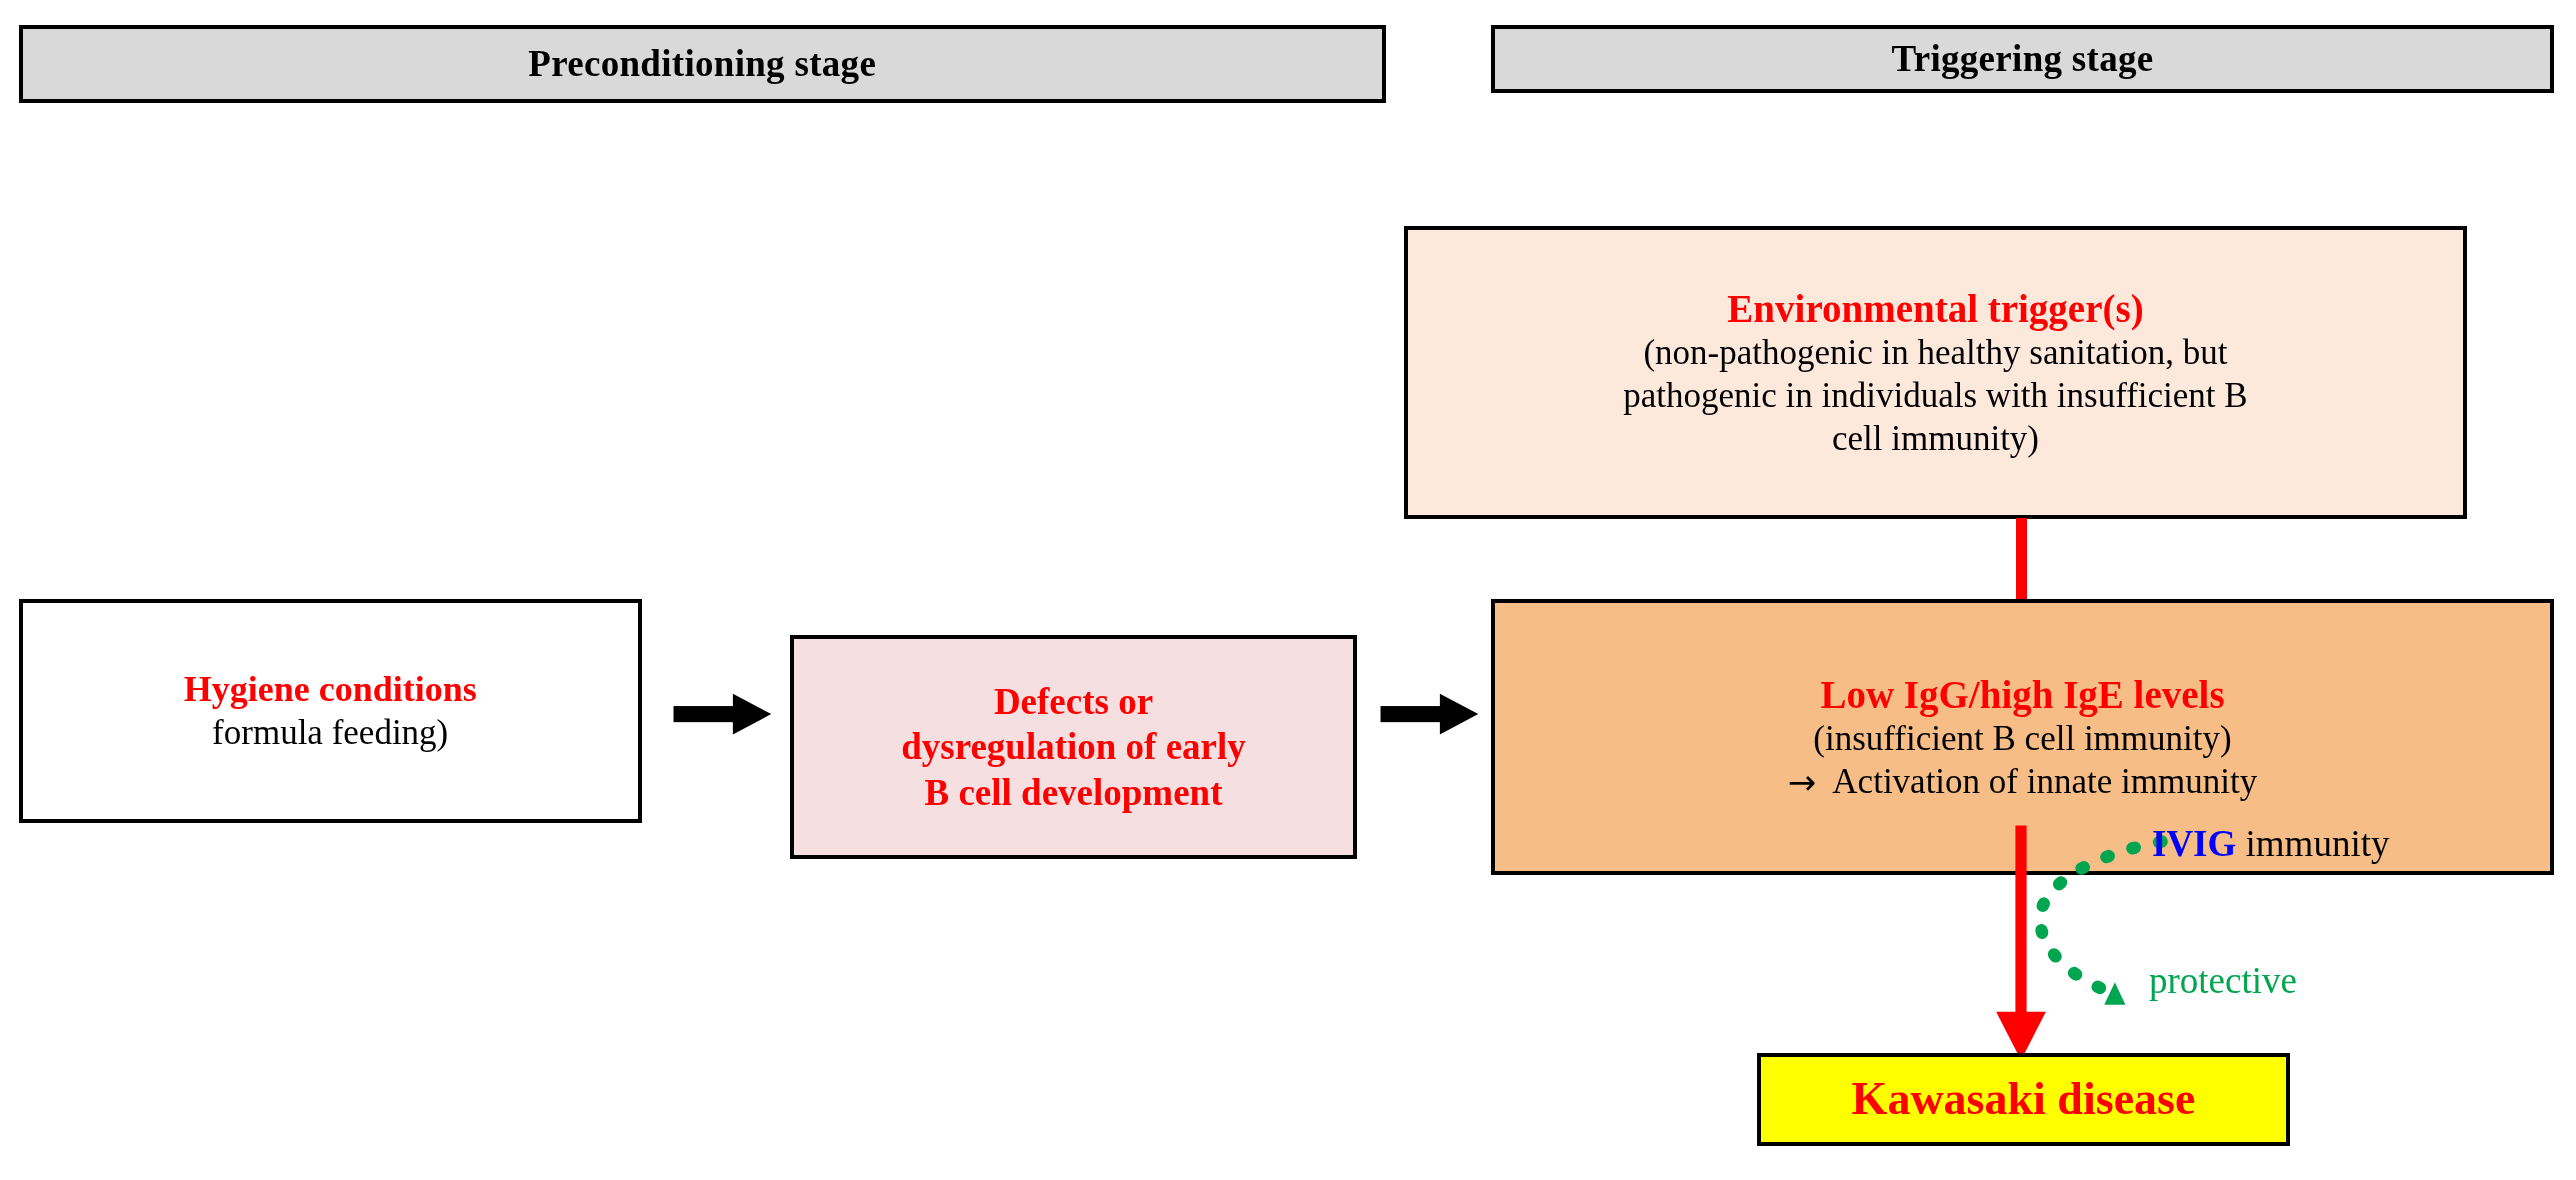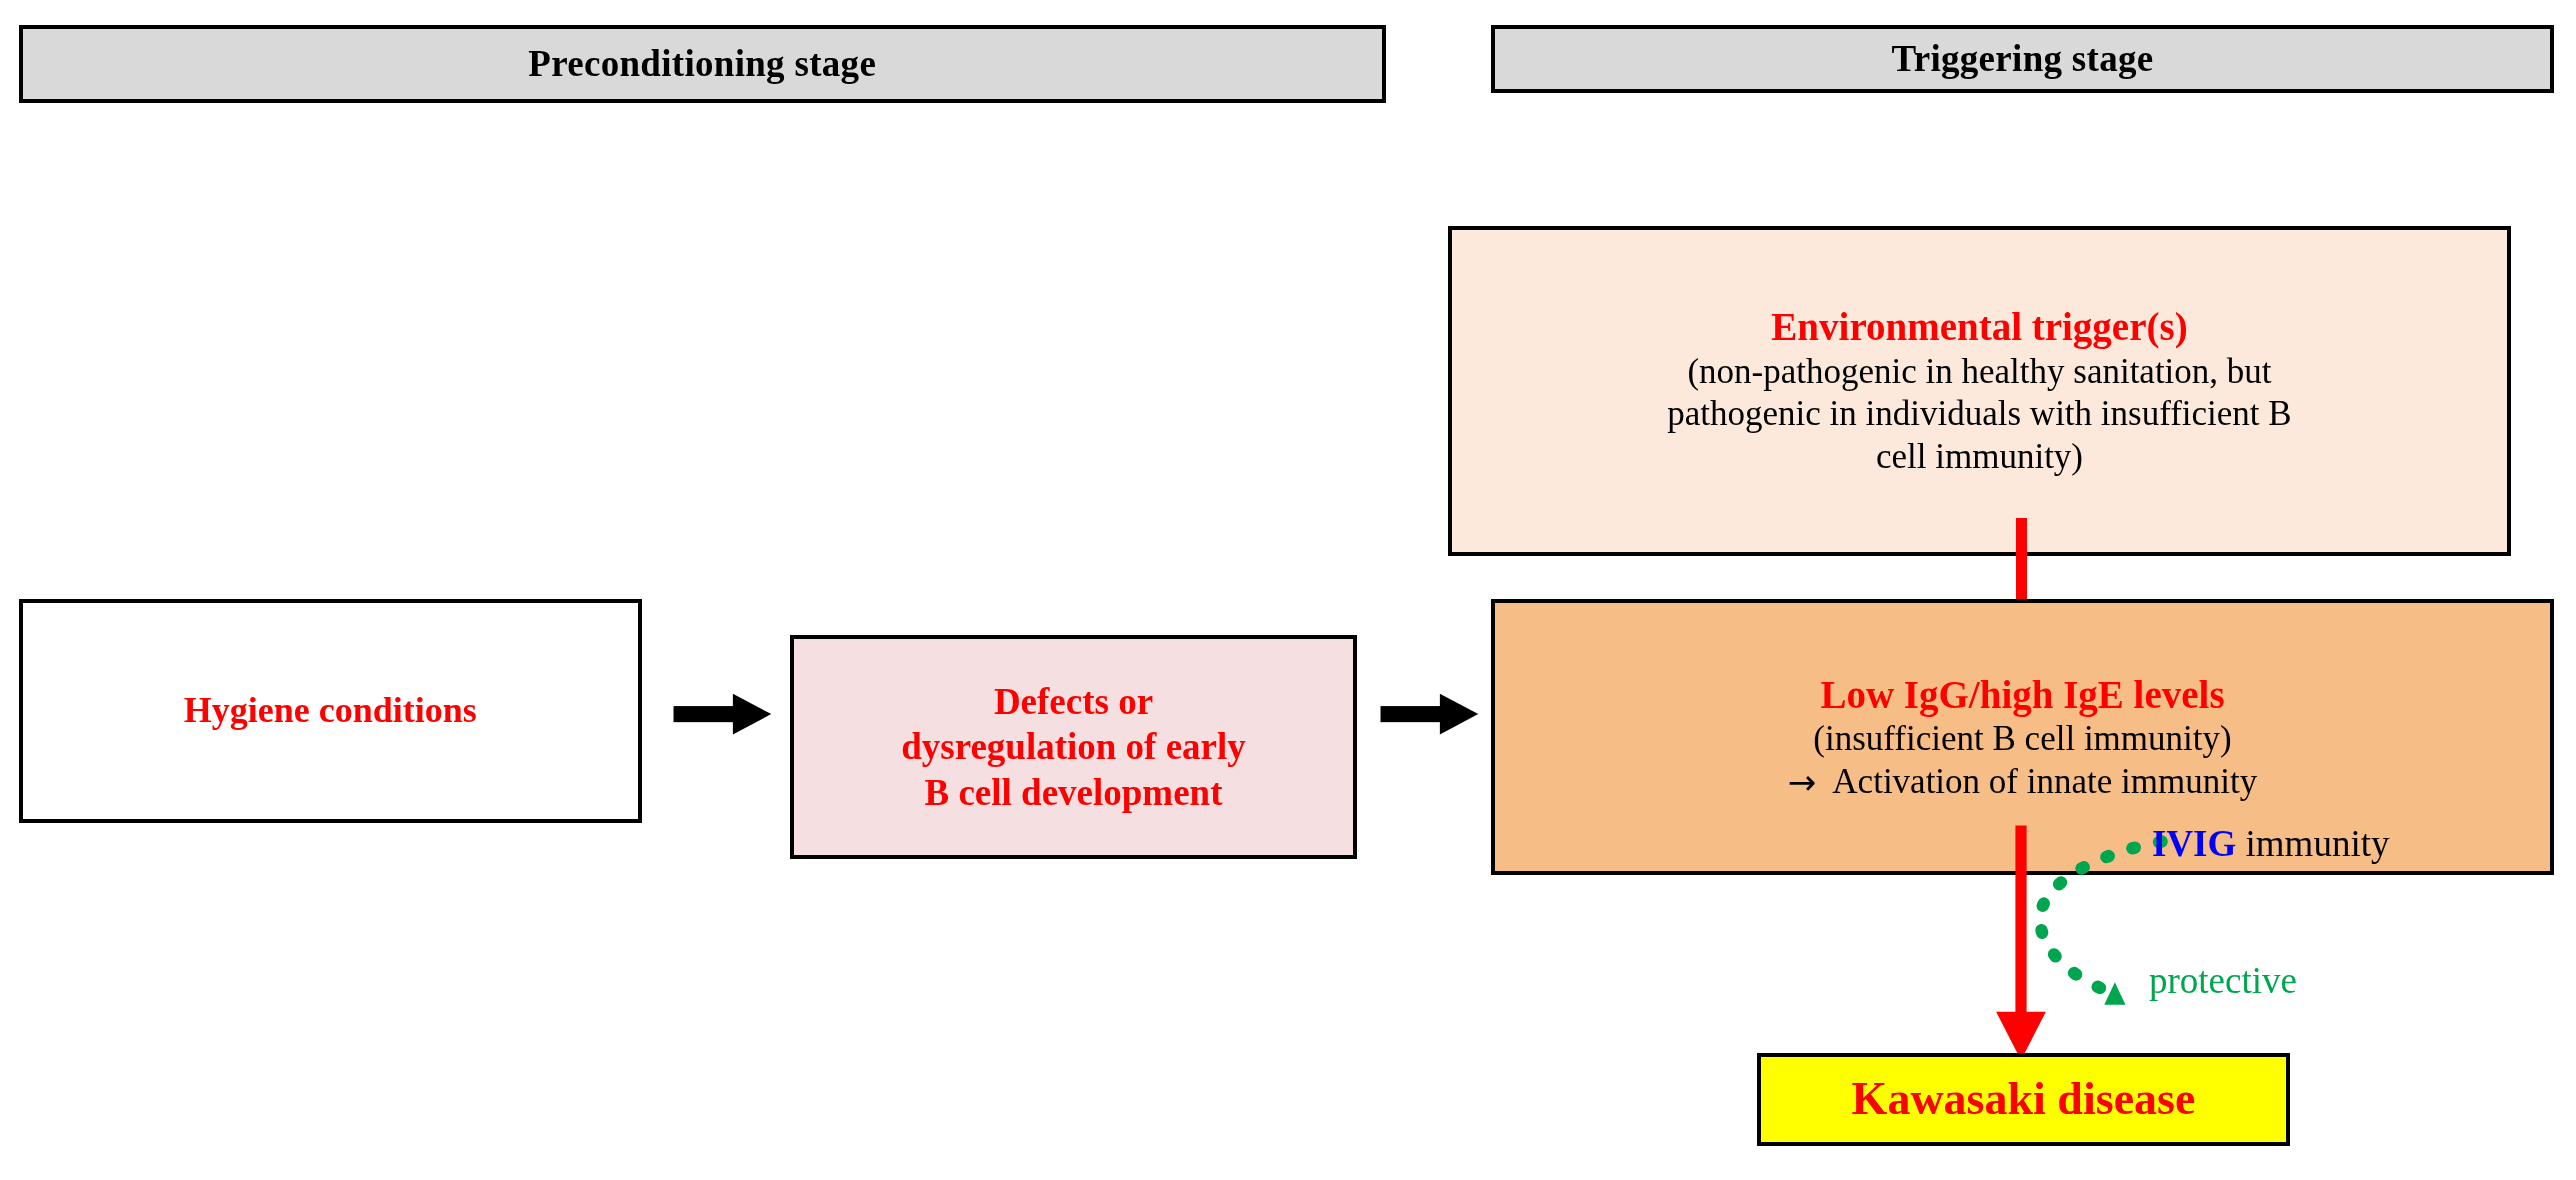--- a/index.html
+++ b/index.html
@@ -67,24 +67,24 @@
   #box-defects {
     left: 790px;
     top: 599px;
     width: 567px;
     height: 224px;
     background: #f6dfe0;
     padding: 3.7px 11.2px;
     margin-top: 36px;
   }
   #box-envtrigger {
-    left: 1448px;
+    left: 1404px;
     top: 226px;
     width: 1063px;
-    height: 330px;
+    height: 293px;
     background: #fce9dc;
     padding: 5px 25px;
   }
   #box-lowigg {
     left: 1491px;
     top: 599px;
     width: 1063px;
     height: 276px;
     background: #f7bd87;
     padding: 5px 18.7px;
@@ -209,20 +209,21 @@
   <div class="box stage-header" id="stage-header-pre">
     <span class="line">Preconditioning stage</span>
   </div>
 
   <div class="box stage-header" id="stage-header-trig">
     <span class="line">Triggering stage</span>
   </div>
 
   <div class="box" id="box-hygiene">
     <span class="line hdr-red">Hygiene conditions</span>
+    <span class="line body-black">formula feeding)</span>
   </div>
 
   <span class="h-arrow" id="arrow-hyg-def">
     <svg width="100" height="47" viewBox="0 0 160 76" xmlns="http://www.w3.org/2000/svg">
       <rect x="0" y="26" width="104" height="26" fill="#000000"></rect>
       <polygon points="96,6 158,39 96,72" fill="#000000"></polygon>
     </svg>
   </span>
 
   <div class="box" id="box-defects">

